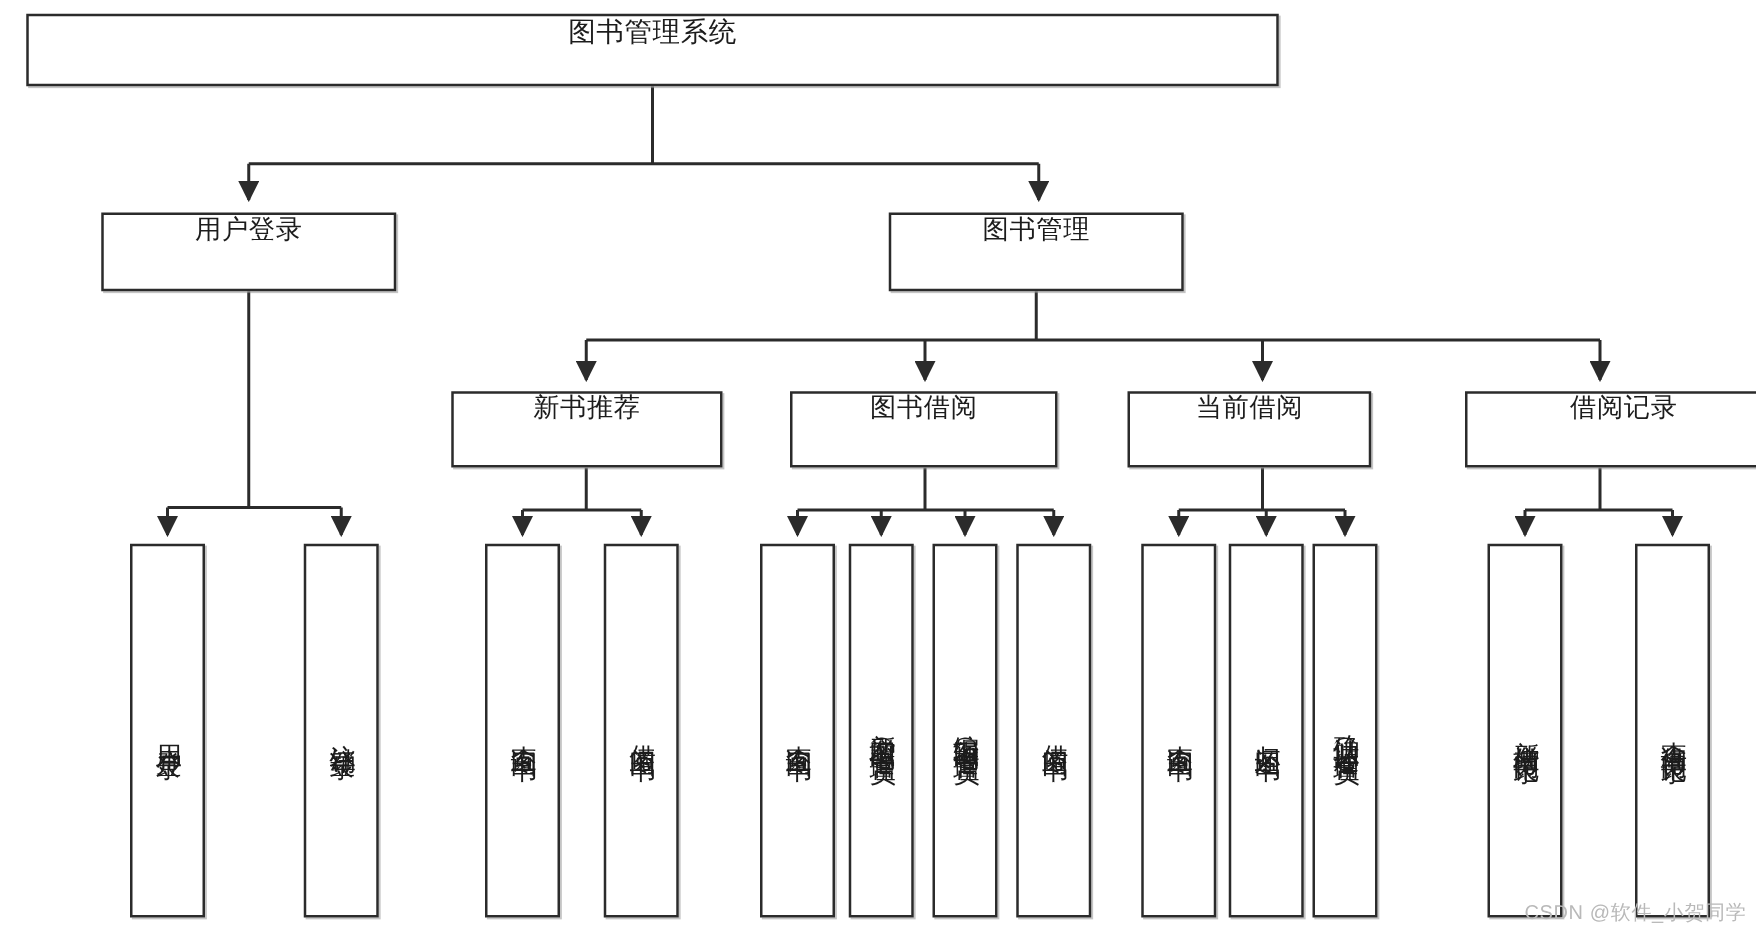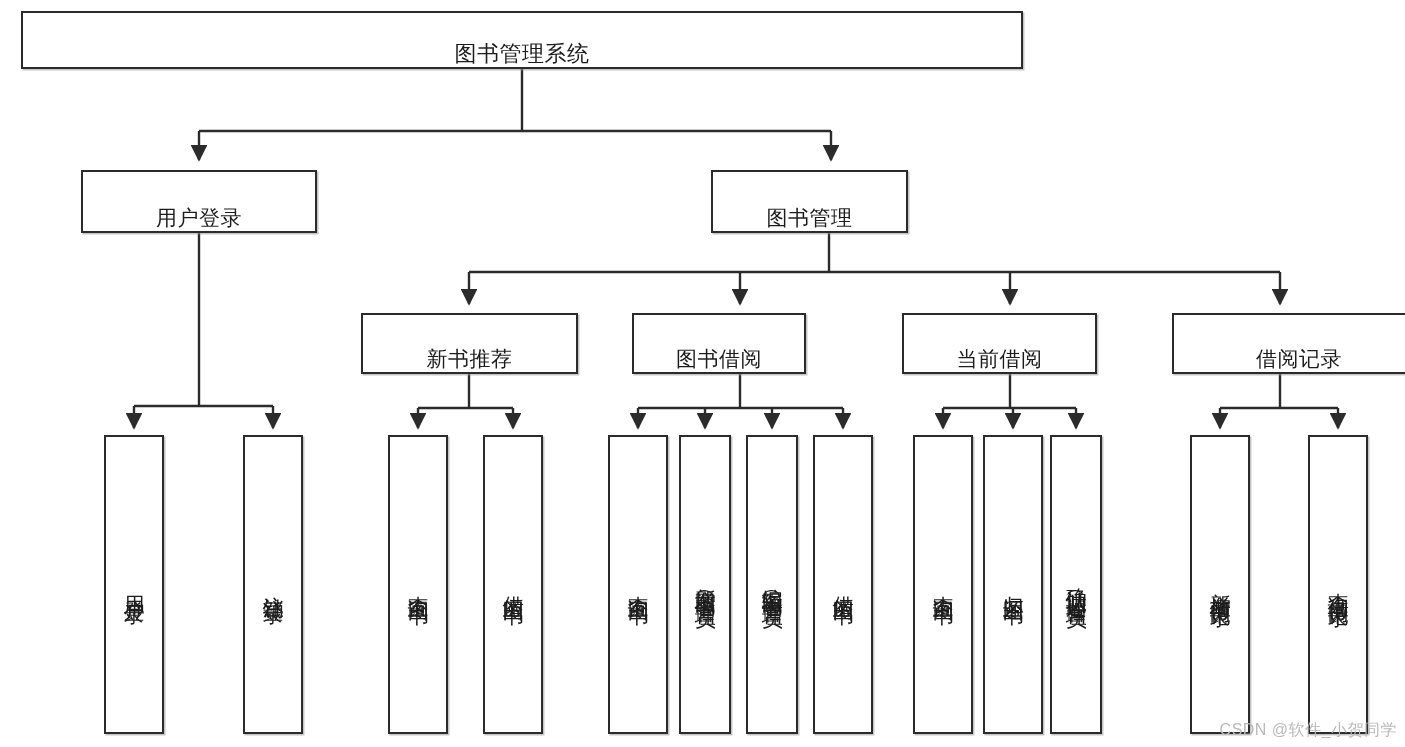--- a/index.html
+++ b/index.html
@@ -25,21 +25,21 @@
     height: 747px;
     pointer-events: none;
   }
   .node {
     position: absolute;
     box-sizing: border-box;
     border: 2px solid #2b2b2b;
     background: #ffffff;
     color: #1c1c1c;
     display: flex;
-    align-items: flex-end;
+    align-items: flex-start;
     justify-content: center;
     box-shadow: 1.5px 1.5px 0 rgba(150,150,150,0.55);
   }
   .node .label {
     font-size: 21px;
     line-height: 1.18;
     letter-spacing: 0.5px;
     white-space: nowrap;
     text-align: center;
   }
@@ -122,28 +122,28 @@
     </g>
   </svg>
 
   <div class="node root" style="left: 21px; top: 11px; width: 1002px; height: 58px;">
     <span class="label">图书管理系统</span>
   </div>
 
   <div class="node" style="left: 81px; top: 170px; width: 236px; height: 63px;">
     <span class="label">用户登录</span>
   </div>
-  <div class="node" style="left: 711px; top: 170px; width: 197px; height: 63px;">
+  <div class="node" style="left: 711px; top: 170px; width: 236px; height: 63px;">
     <span class="label">图书管理</span>
   </div>
 
   <div class="node" style="left: 361px; top: 313px; width: 217px; height: 61px;">
     <span class="label">新书推荐</span>
   </div>
-  <div class="node" style="left: 632px; top: 313px; width: 174px; height: 61px;">
+  <div class="node" style="left: 632px; top: 313px; width: 214px; height: 61px;">
     <span class="label">图书借阅</span>
   </div>
   <div class="node" style="left: 902px; top: 313px; width: 195px; height: 61px;">
     <span class="label">当前借阅</span>
   </div>
   <div class="node" style="left: 1172px; top: 313px; width: 254px; height: 61px;">
     <span class="label">借阅记录</span>
   </div>
 
   <div class="node leaf" style="left: 104px; top: 435px; width: 60px; height: 299px;">

